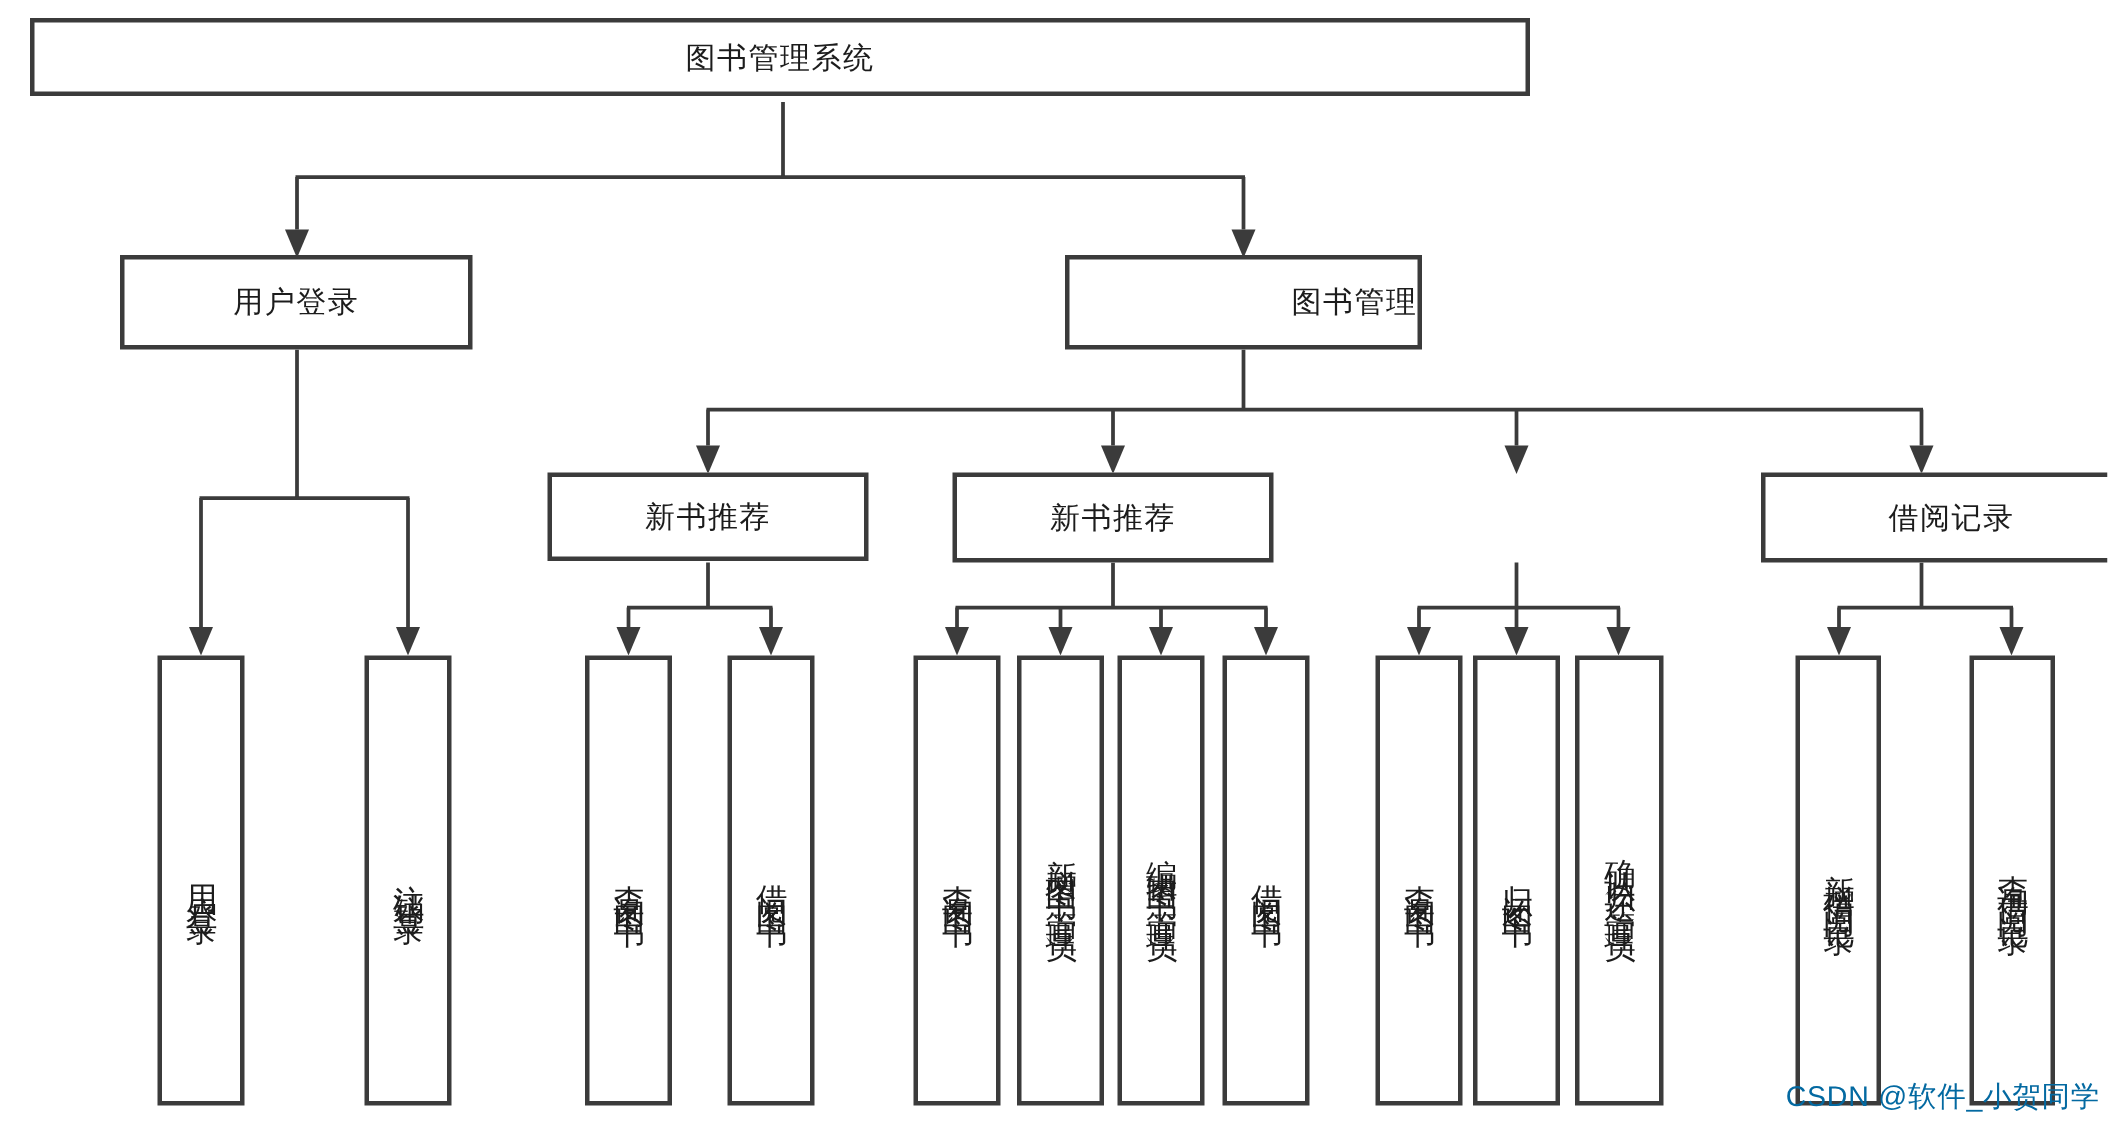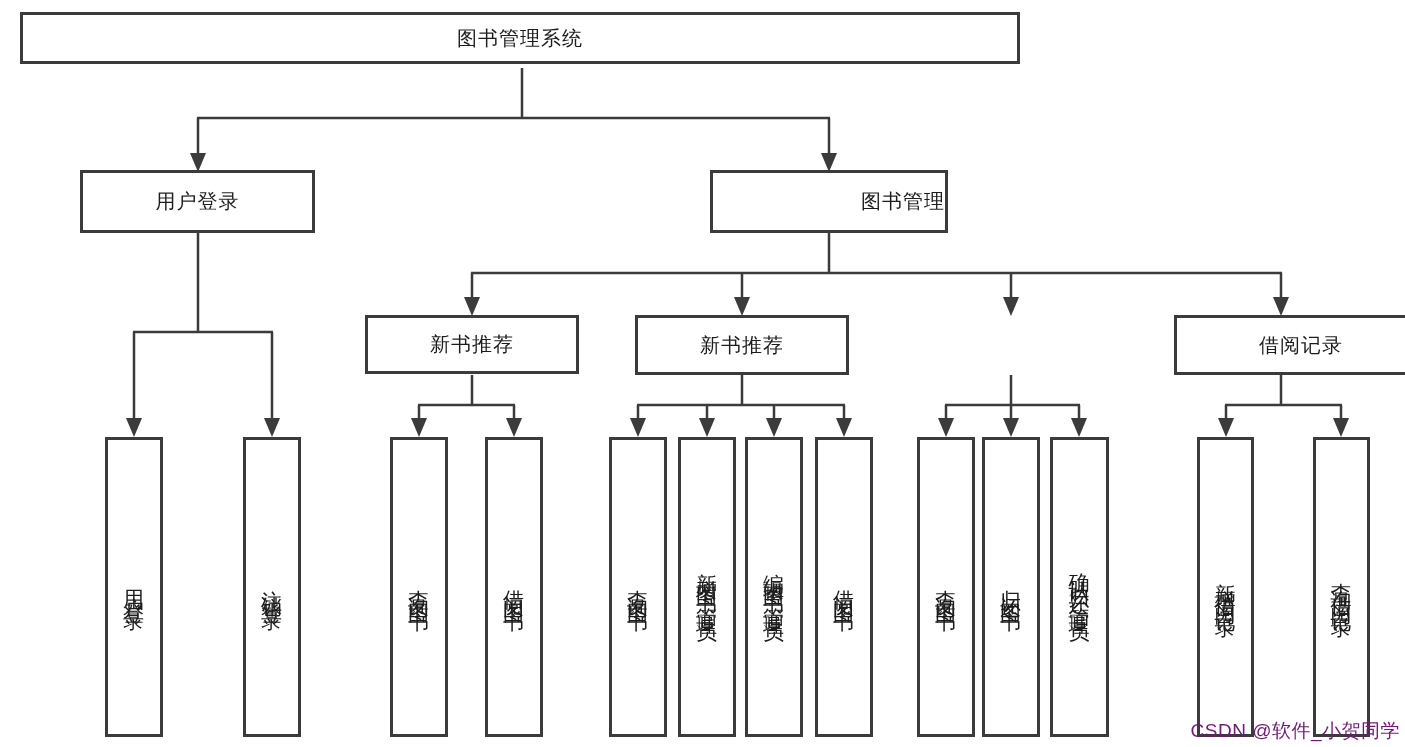--- a/index.html
+++ b/index.html
@@ -29,21 +29,21 @@
     text-orientation:mixed;
     font-size:21px;
     letter-spacing:7px;
     line-height:1.0;
     text-align:center;
   }
   .watermark{
     position:absolute;
     right:5px;bottom:3px;
     font-size:19px;
-    color:#701a75;
+    color:#0369a1;
     z-index:5;
     letter-spacing:0.5px;
     white-space:nowrap;
   }
 </style>
 </head>
 <body>
 
 <div class="canvas">
 

